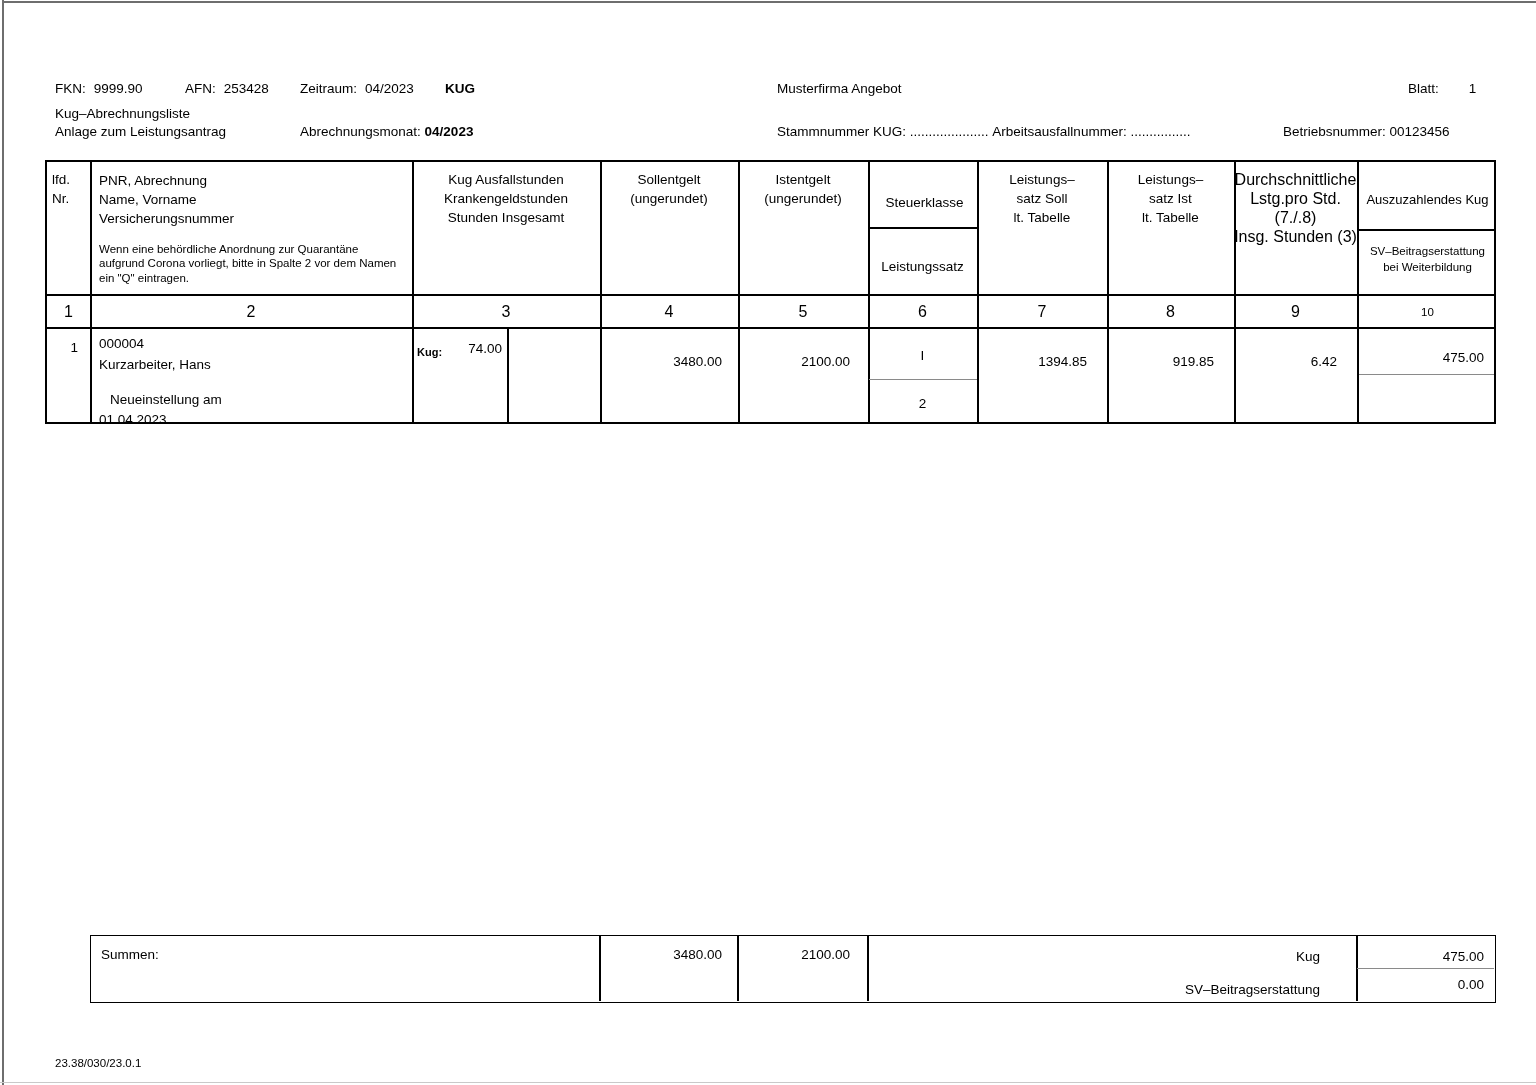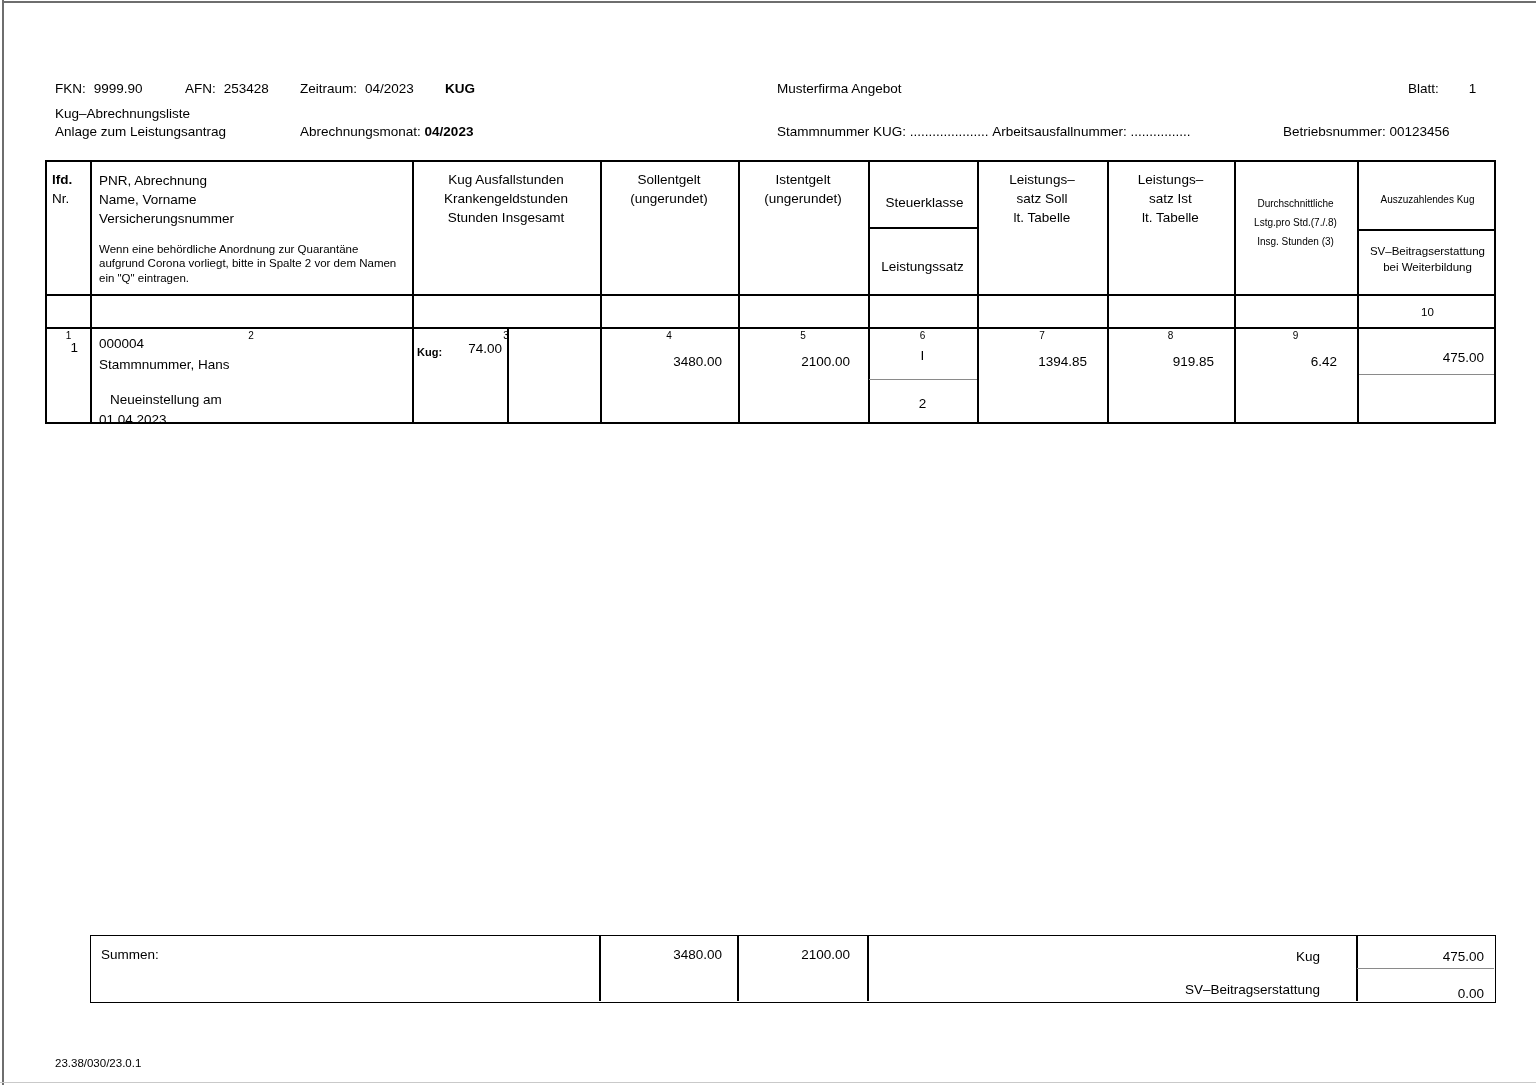--- a/index.html
+++ b/index.html
@@ -24,22 +24,22 @@
   
   .main-table{left:45px;top:160px;width:1451px;height:264px;border:2px solid #000;}
   .vl{position:absolute;width:1.5px;background:#000;top:0;height:260px;}
   .hl{position:absolute;left:0;width:1447px;background:#000;}
   .subline{position:absolute;background:#000;}
   .thin{background:#8a8a8a !important;}
   .cellText{position:absolute;box-sizing:border-box;line-height:19px;}
   .ctr{text-align:center;}
   .rgt{text-align:right;}
   .small{font-size:11.5px;line-height:14.3px;}
-  .f125{font-size:10px;}
-  .num{font-size:10px;margin-top:24px;}
+  .f125{font-size:13px;}
+  .num{font-size:16px;}
 
   
   .summary-box{left:90px;top:935px;width:1406px;height:68px;border:1.5px solid #000;}
   .s-vl{position:absolute;width:1.5px;background:#000;top:0;height:65px;}
 
   .footer-text{left:55px;top:1057px;font-size:11.5px;}
 </style>
 </head>
 <body>
 
@@ -92,21 +92,21 @@
   <div class="hl" style="top:132px;height:1.5px;"></div>
   <div class="hl" style="top:165px;height:2px;"></div>
 
   <div class="subline" style="left:821px;top:65px;width:109px;height:1.5px;"></div>
   <div class="subline" style="left:1310px;top:67px;width:137px;height:1.5px;"></div>
 
   <div class="subline thin" style="left:822px;top:217px;width:108px;height:1px;"></div>
   <div class="subline thin" style="left:1312px;top:212px;width:135px;height:1px;"></div>
 
   <div class="cellText" style="left:5px;top:8px;">
-    <span style="display:block;font-weight:bold;">lfd.</span>
+    <span style="display:block;">lfd.</span>
     <span style="display:block;">Nr.</span>
   </div>
 
   <div class="cellText" style="left:52px;top:9px;">
     <span style="display:block;">PNR, Abrechnung</span>
     <span style="display:block;">Name, Vorname</span>
     <span style="display:block;">Versicherungsnummer</span>
   </div>
   <div class="cellText small" style="left:52px;top:80px;width:300px;">Wenn eine behördliche Anordnung zur Quarantäne aufgrund Corona vorliegt, bitte in Spalte 2 vor dem Namen ein "Q" eintragen.</div>
 
@@ -161,21 +161,21 @@
   <div class="cellText ctr num" style="left:821px;top:140px;width:109px;">6</div>
   <div class="cellText ctr num" style="left:930px;top:140px;width:130px;">7</div>
   <div class="cellText ctr num" style="left:1060px;top:140px;width:127px;">8</div>
   <div class="cellText ctr num" style="left:1187px;top:140px;width:123px;">9</div>
   <div class="cellText ctr" style="left:1310px;top:141px;width:141px;font-size:11.5px;">10</div>
 
   <div class="cellText rgt" style="left:0;top:176px;width:43px;padding-right:12px;">1</div>
 
   <div class="cellText" style="left:52px;top:172px;line-height:20.5px;">
     <span style="display:block;">000004</span>
-    <span style="display:block;">Stammnummer, Hans</span>
+    <span style="display:block;">Kurzarbeiter, Hans</span>
   </div>
   <div class="cellText" style="left:52px;top:228px;line-height:20px;">
     <span style="display:block;margin-left:11px;">Neueinstellung am</span>
     <span style="display:block;">01.04.2023</span>
   </div>
 
   <div class="cellText bold" style="left:370px;top:181px;font-size:11px;">Kug:</div>
   <div class="cellText rgt" style="left:365px;top:177px;width:95px;padding-right:5px;">74.00</div>
 
   <div class="cellText rgt" style="left:553px;top:190px;width:138px;padding-right:16px;">3480.00</div>
@@ -198,16 +198,16 @@
   <div class="subline thin" style="left:1266px;top:32px;width:137px;height:1px;"></div>
 
   <div class="cellText" style="left:10px;top:9px;">Summen:</div>
   <div class="cellText rgt" style="left:508px;top:9px;width:138px;padding-right:15px;">3480.00</div>
   <div class="cellText rgt" style="left:646px;top:9px;width:130px;padding-right:17px;">2100.00</div>
 
   <div class="cellText rgt" style="left:776px;top:11px;width:489px;padding-right:36px;">Kug</div>
   <div class="cellText rgt" style="left:1265px;top:11px;width:141px;padding-right:13px;">475.00</div>
 
   <div class="cellText rgt" style="left:776px;top:44px;width:489px;padding-right:36px;">SV–Beitragserstattung</div>
-  <div class="cellText rgt" style="left:1265px;top:48px;width:141px;padding-right:13px;">0.00</div>
+  <div class="cellText rgt" style="left:1265px;top:39px;width:141px;padding-right:13px;">0.00</div>
 </div>
 
 <div class="abs footer-text">23.38/030/23.0.1</div>
 
 </body></html>

